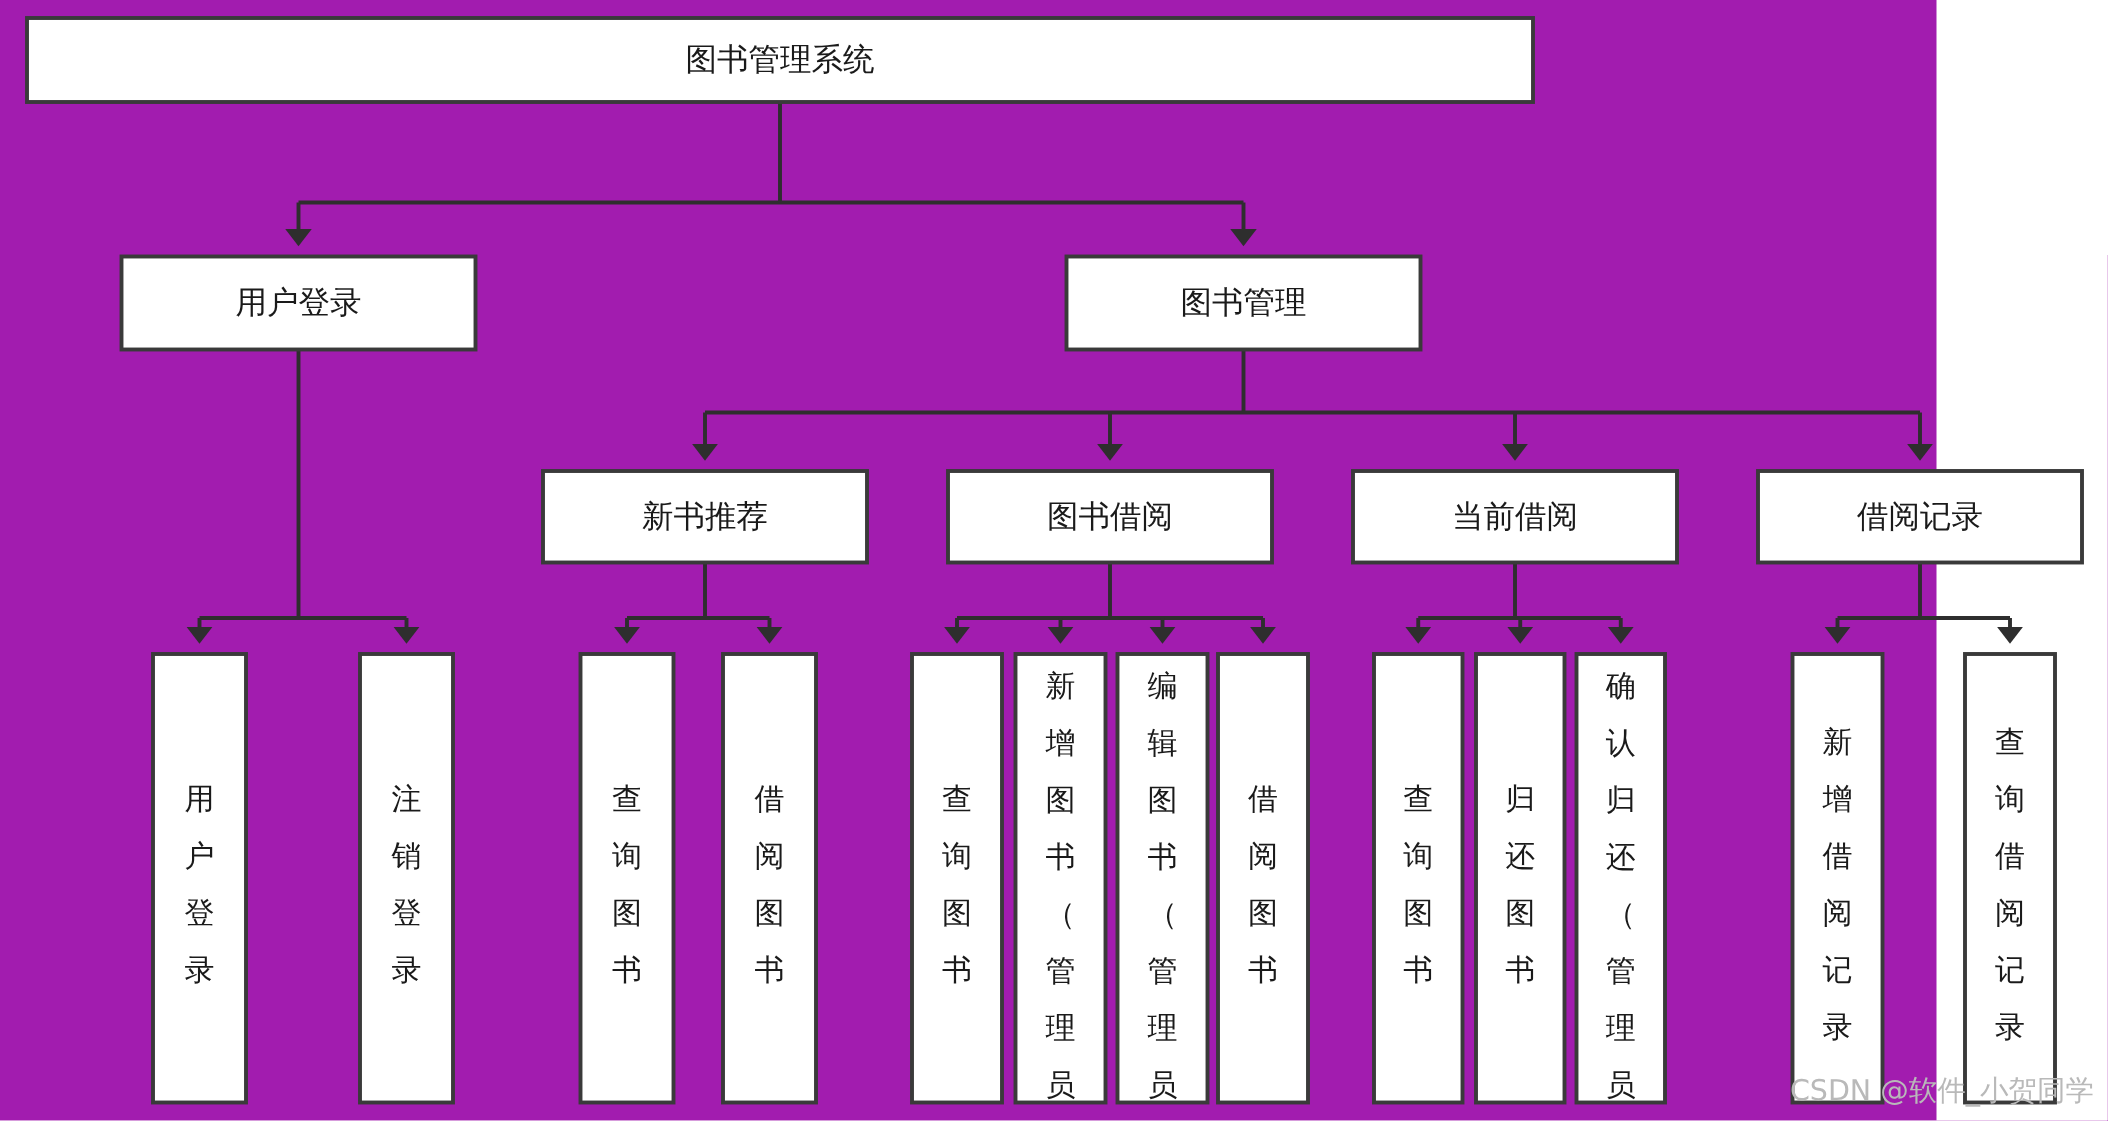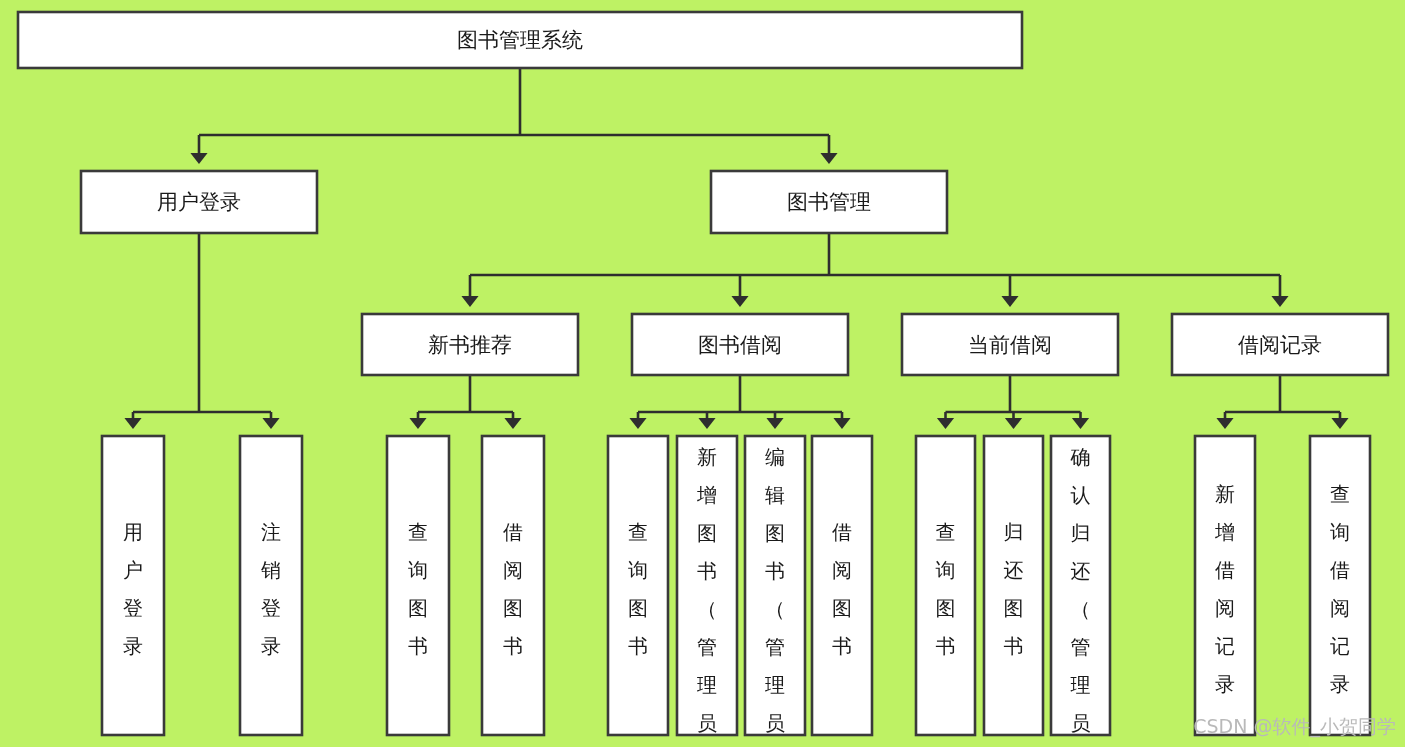--- a/index.html
+++ b/index.html
@@ -9,23 +9,23 @@
     background: #ffffff;
   }
   body {
     width: 1405px;
     height: 747px;
     font-family: "DejaVu Sans", "Liberation Sans", sans-serif;
     overflow: hidden;
   }
   #diagram-root {
     position: relative;
-    width: 1405px;
+    width: 1291px;
     height: 747px;
-    background: #bef264;
+    background: #a21caf;
   }
   svg.diagram-canvas {
     position: absolute;
     top: 0;
     left: 0;
     width: 1405px;
     height: 747px;
     display: block;
   }
   .node-rect {

